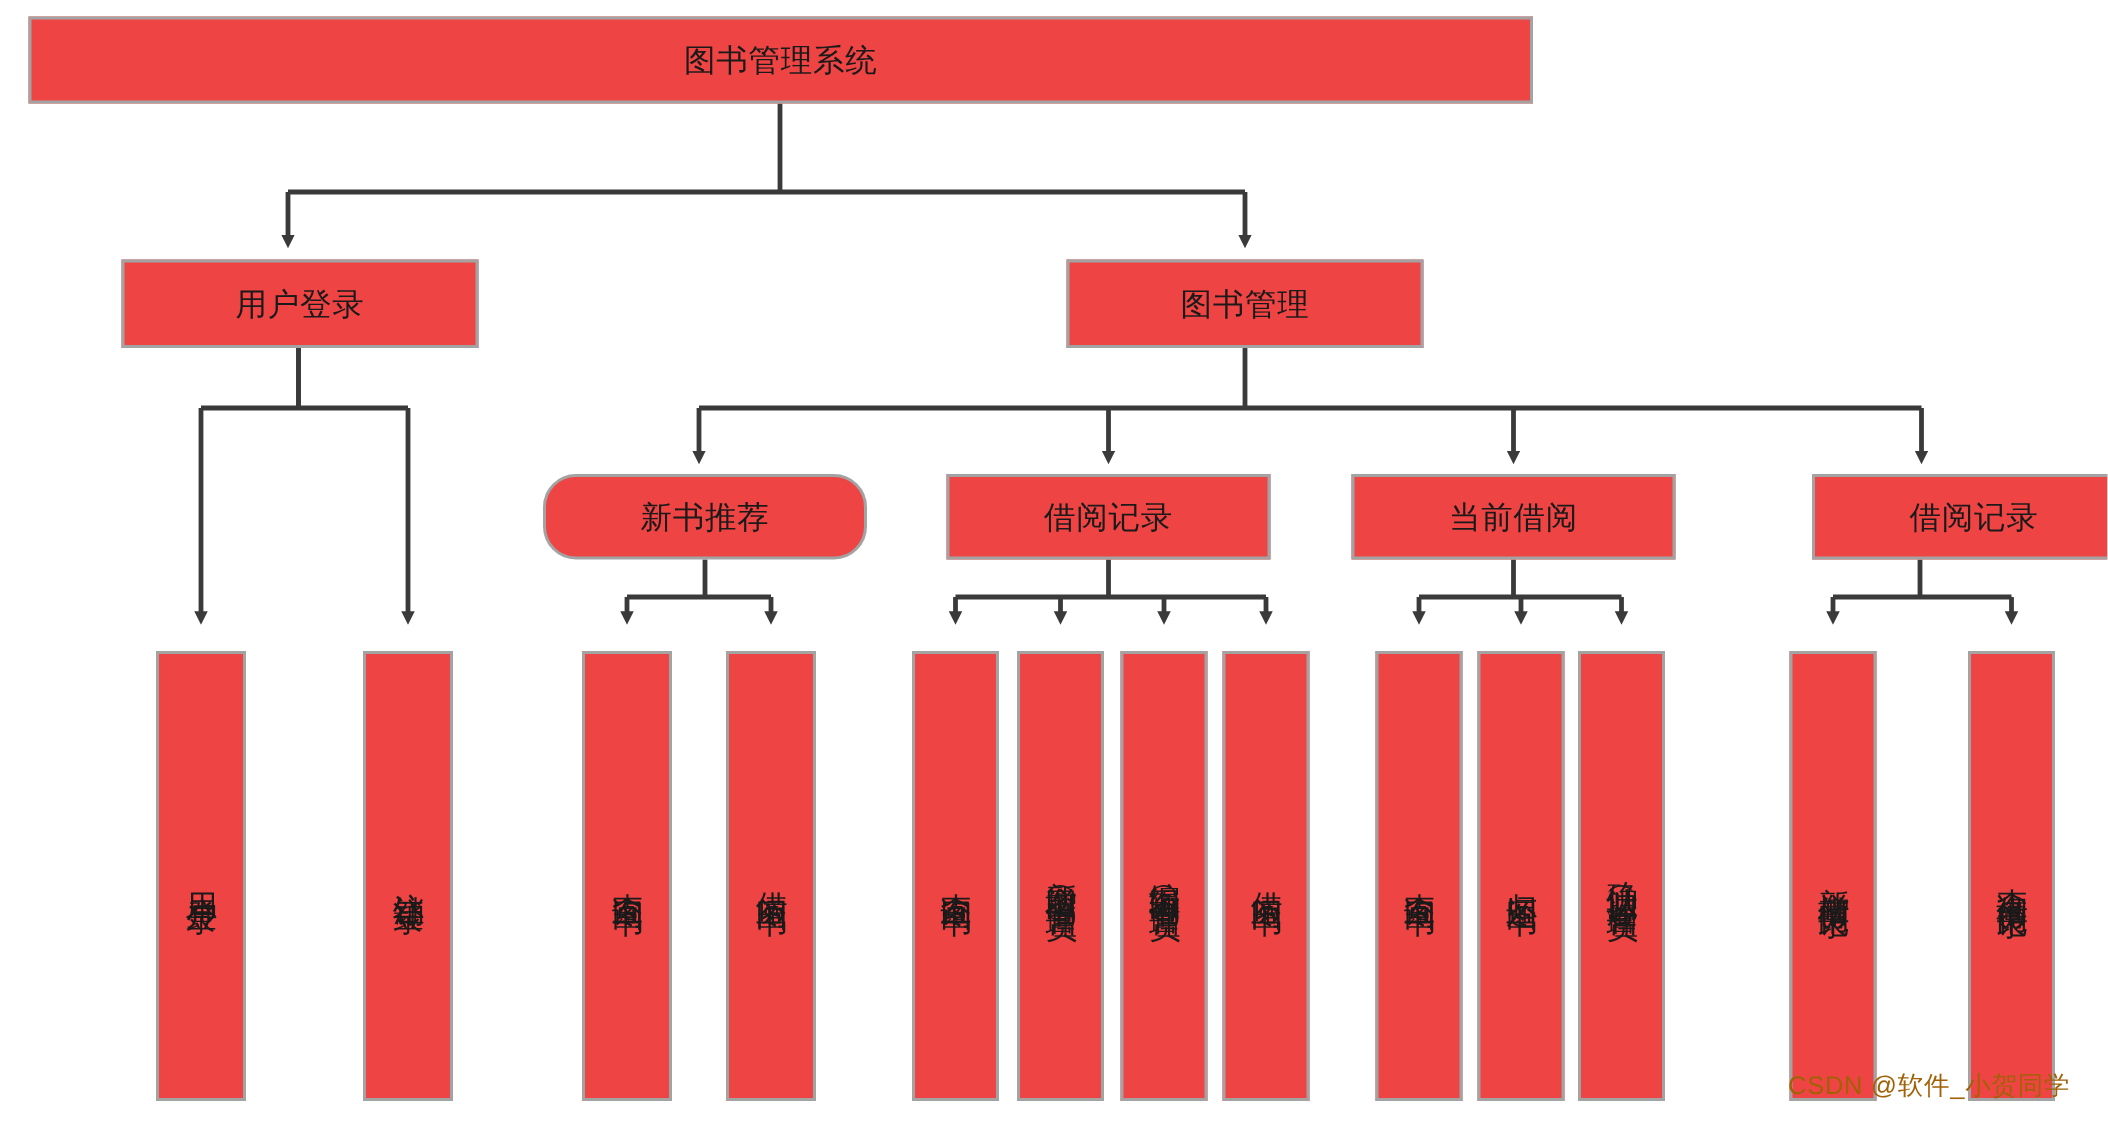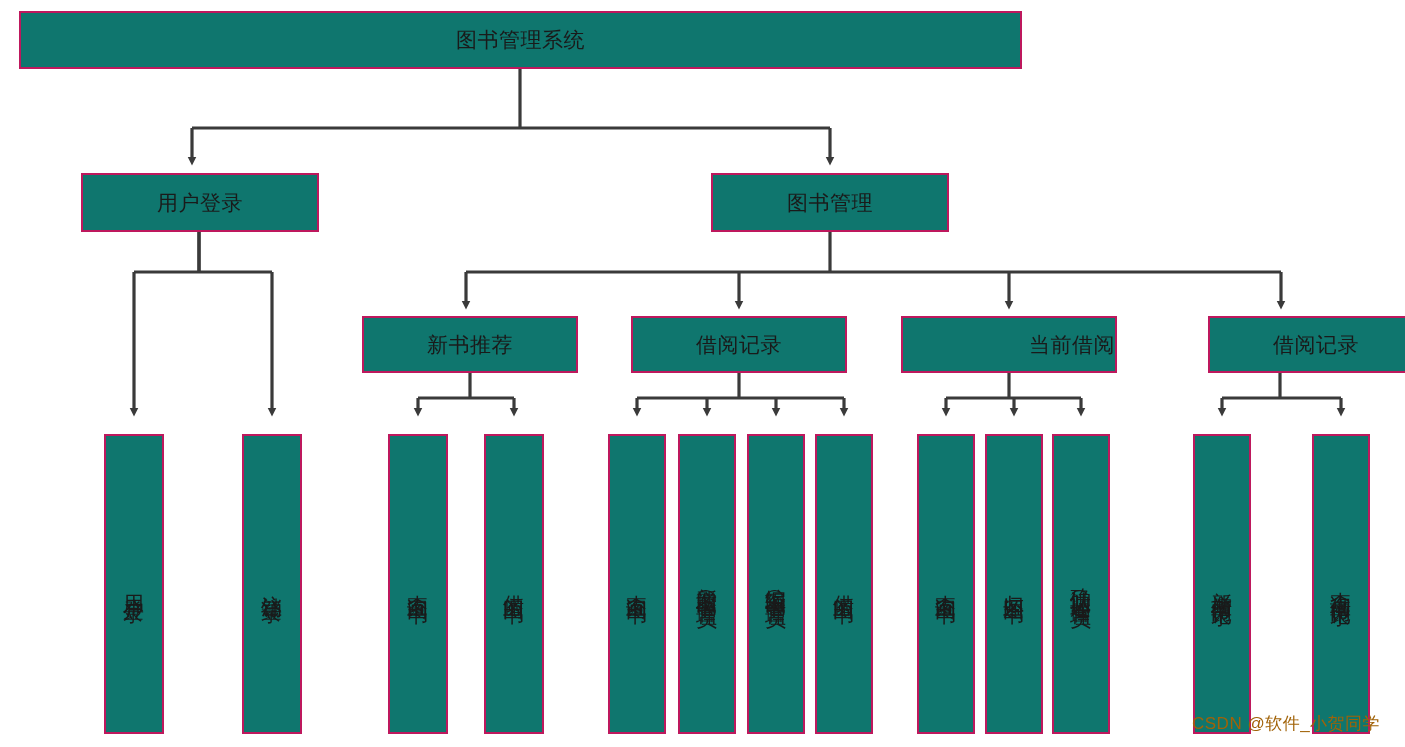--- a/index.html
+++ b/index.html
@@ -20,22 +20,22 @@
   svg#wires {
     position: absolute;
     left: 0; top: 0;
     width: 1405px;
     height: 747px;
     pointer-events: none;
   }
   .node {
     position: absolute;
     box-sizing: border-box;
-    background: #0f766e;
-    border: 2px solid #be185d;
+    background: #ef4444;
+    border: 2px solid #a3a3a3;
     display: flex;
     align-items: center;
     justify-content: center;
     color: #1a1a1a;
   }
   .node.h {
     font-size: 21px;
     letter-spacing: 0.5px;
   }
   .node.v {
@@ -123,29 +123,29 @@
   </div>
 
   <div class="node h" style="left:81px; top:173px; width:238px; height:59px;">
     <span>用户登录</span>
   </div>
 
   <div class="node h" style="left:711px; top:173px; width:238px; height:59px;">
     <span>图书管理</span>
   </div>
 
-  <div class="node h" style="left:362px; top:316px; width:216px; height:57px;">
+  <div class="node h" style="left:362px; top:316px; width:216px; height:57px;border-radius:22px;">
     <span>新书推荐</span>
   </div>
 
   <div class="node h" style="left:631px; top:316px; width:216px; height:57px;">
     <span>借阅记录</span>
   </div>
 
-  <div class="node h" style="left:901px; top:316px; width:216px; height:57px;justify-content:flex-end;">
+  <div class="node h" style="left:901px; top:316px; width:216px; height:57px;">
     <span>当前借阅</span>
   </div>
 
   <div class="node h" style="left:1172px; top:316px; width:216px; height:57px;margin-left:36px;">
     <span>借阅记录</span>
   </div>
 
   <div class="node v" style="left:104px; top:434px; width:60px; height:300px;">
     <span class="vtxt">用户登录</span>
   </div>

